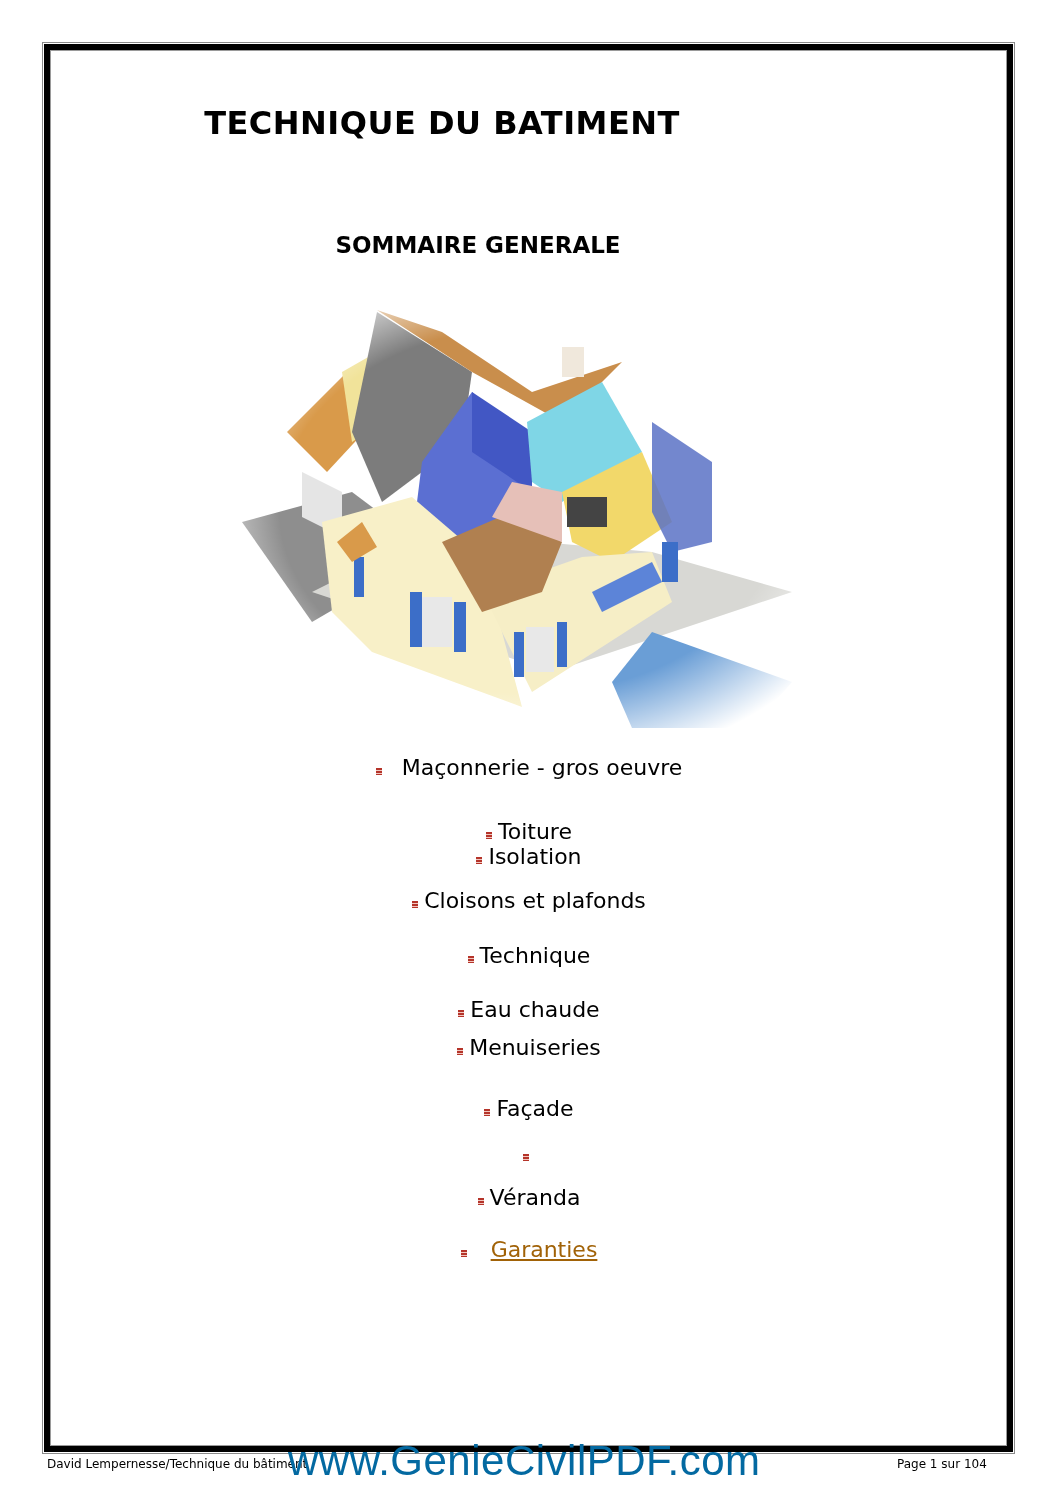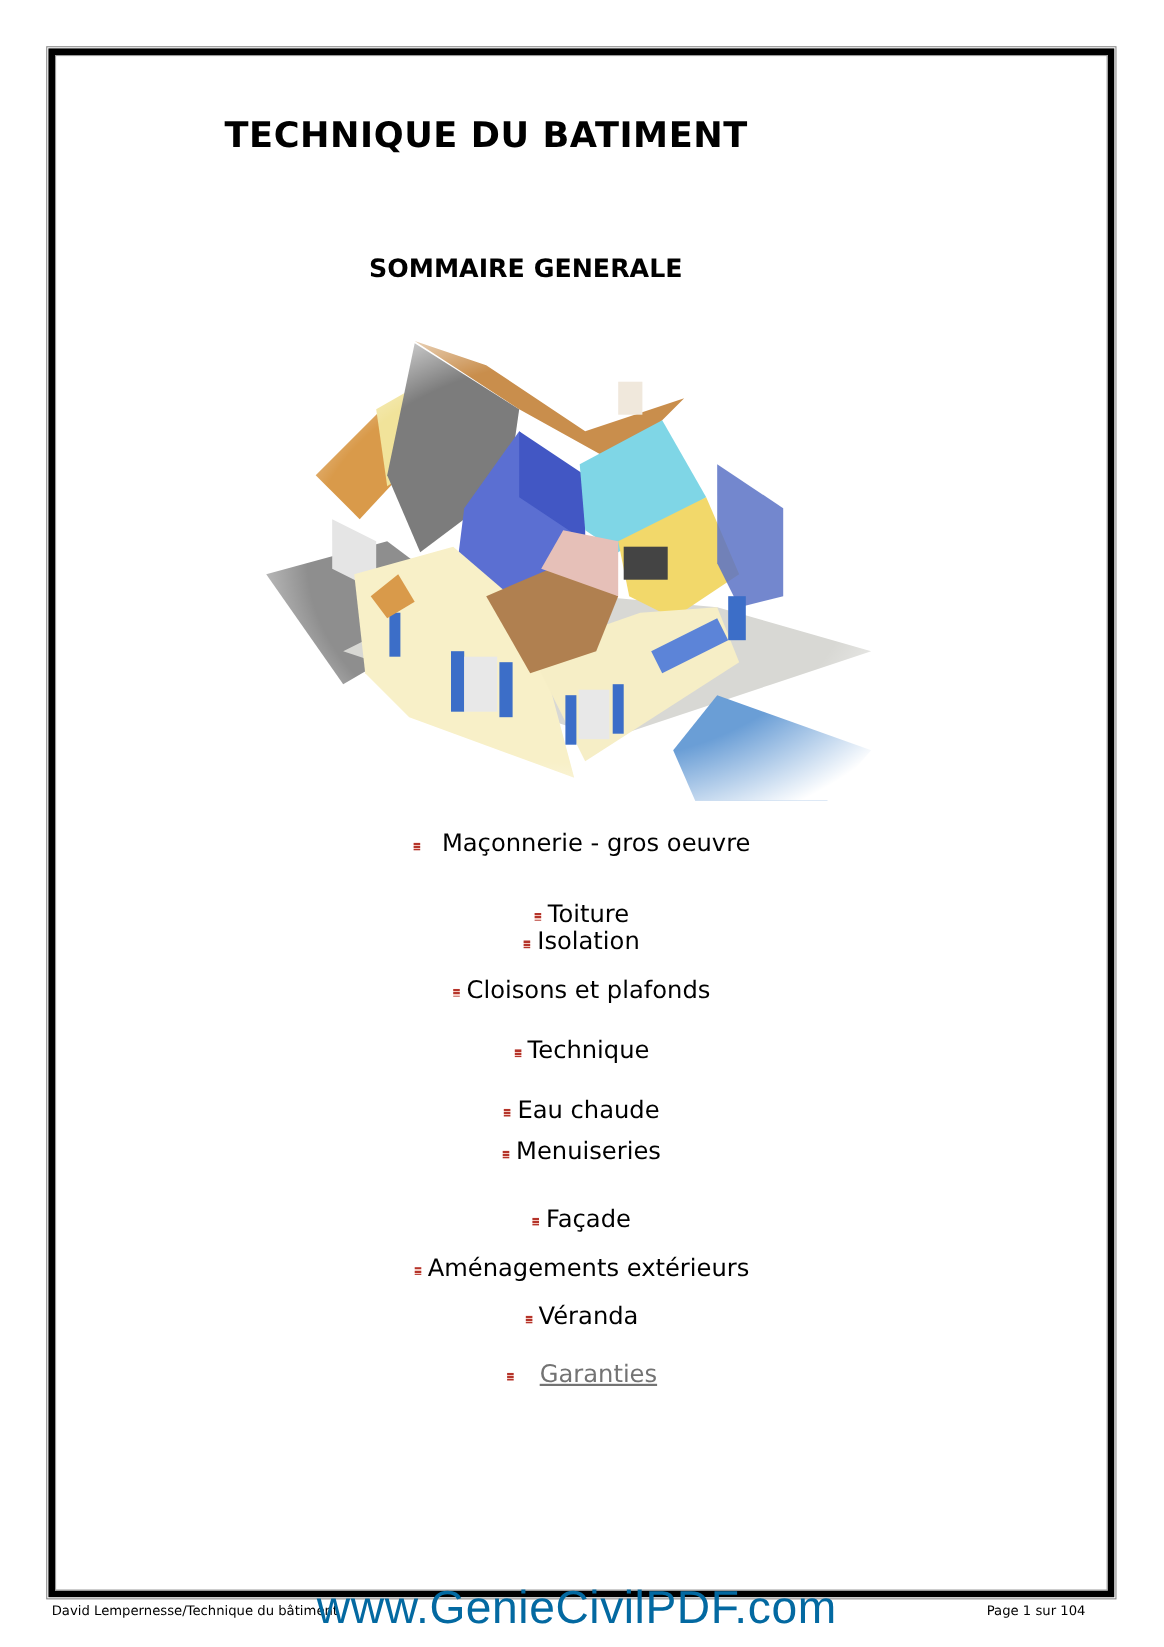--- a/index.html
+++ b/index.html
@@ -33,21 +33,21 @@
     }
     .toc-item {
       position: absolute; left: 0; width: 1058px; text-align: center;
       font-size: 22px; white-space: nowrap;
     }
     .toc-item .bullet {
       display: inline-block; width: 6px; height: 7px; margin-right: 6px;
       vertical-align: middle; position: relative; top: 2px;
       background: repeating-linear-gradient(to bottom, #b5342a 0 2px, #f2c7bf 2px 3px);
     }
-    .toc-item .label-link { color: #737373; text-decoration: underline; }
+    .toc-item .label-link { color: #a16207; text-decoration: underline; }
     .footer-left {
       position: absolute; left: 47px; top: 1457px; font-size: 12px; text-align: right;
     }
     .footer-right {
       position: absolute; left: 897px; top: 1457px; font-size: 12px;
     }
     .watermark {
       position: absolute; left: 288px; top: 1424px; font-size: 42px;
       color: #0369a1; font-family: "Liberation Sans", sans-serif; letter-spacing: 0.5px;
       line-height: 50px;
@@ -137,21 +137,21 @@
 <div class="toc-item" style="top:997px">
   <span class="bullet"></span><span>Eau chaude</span>
 </div>
 <div class="toc-item" style="top:1035px">
   <span class="bullet"></span><span>Menuiseries</span>
 </div>
 <div class="toc-item" style="top:1096px">
   <span class="bullet"></span><span>Façade</span>
 </div>
 <div class="toc-item" style="top:1141px">
-  <span class="bullet"></span><span>Aménagements extérieurs</span>
+  <span class="bullet"></span>
 </div>
 <div class="toc-item" style="top:1185px">
   <span class="bullet"></span><span>Véranda</span>
 </div>
 <div class="toc-item" style="top:1237px">
   <span class="bullet" style="margin-right:24px"></span><span class="label-link">Garanties</span>
 </div>
 
 <div class="footer-left">David Lempernesse/Technique du bâtiment</div>
 <div class="watermark">www.GenieCivilPDF.com</div>

